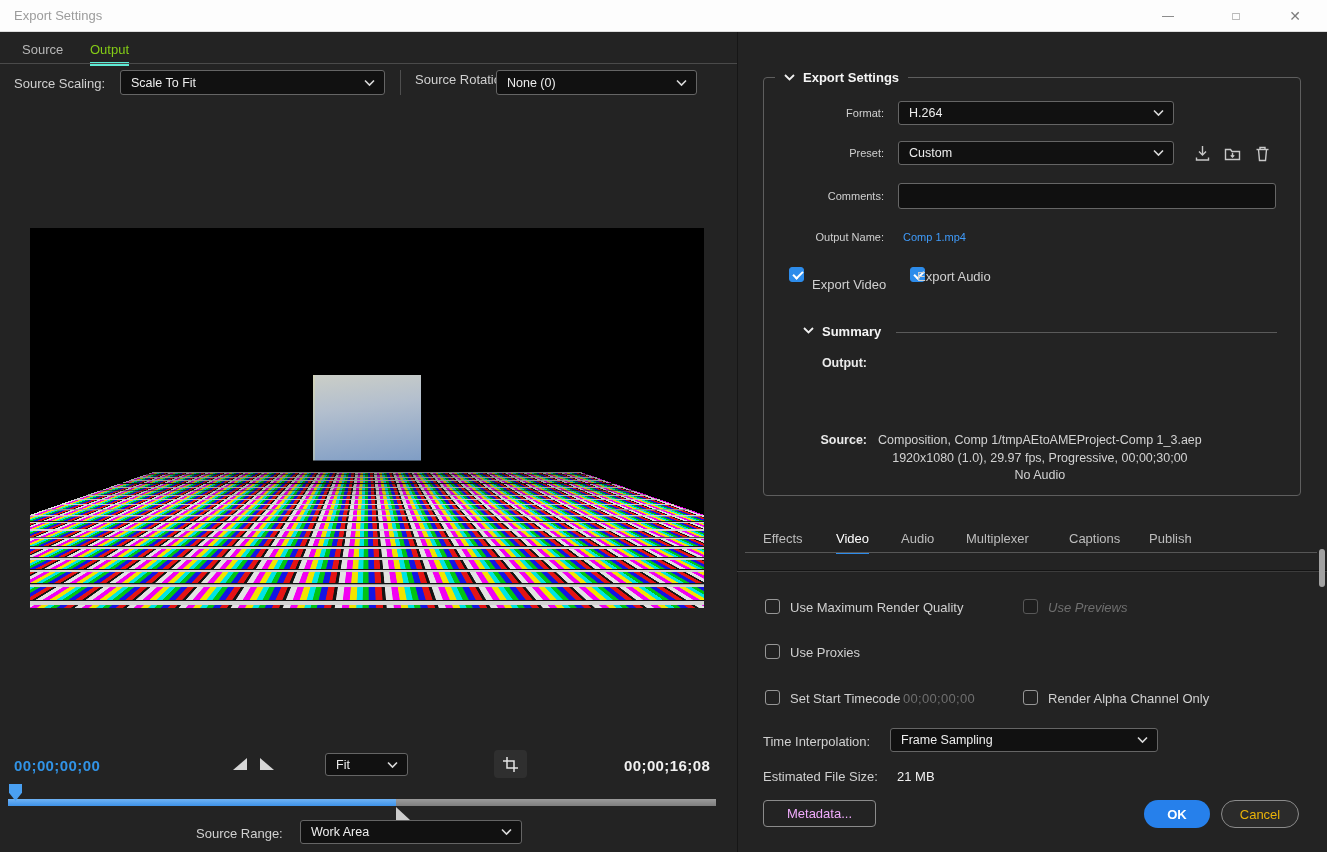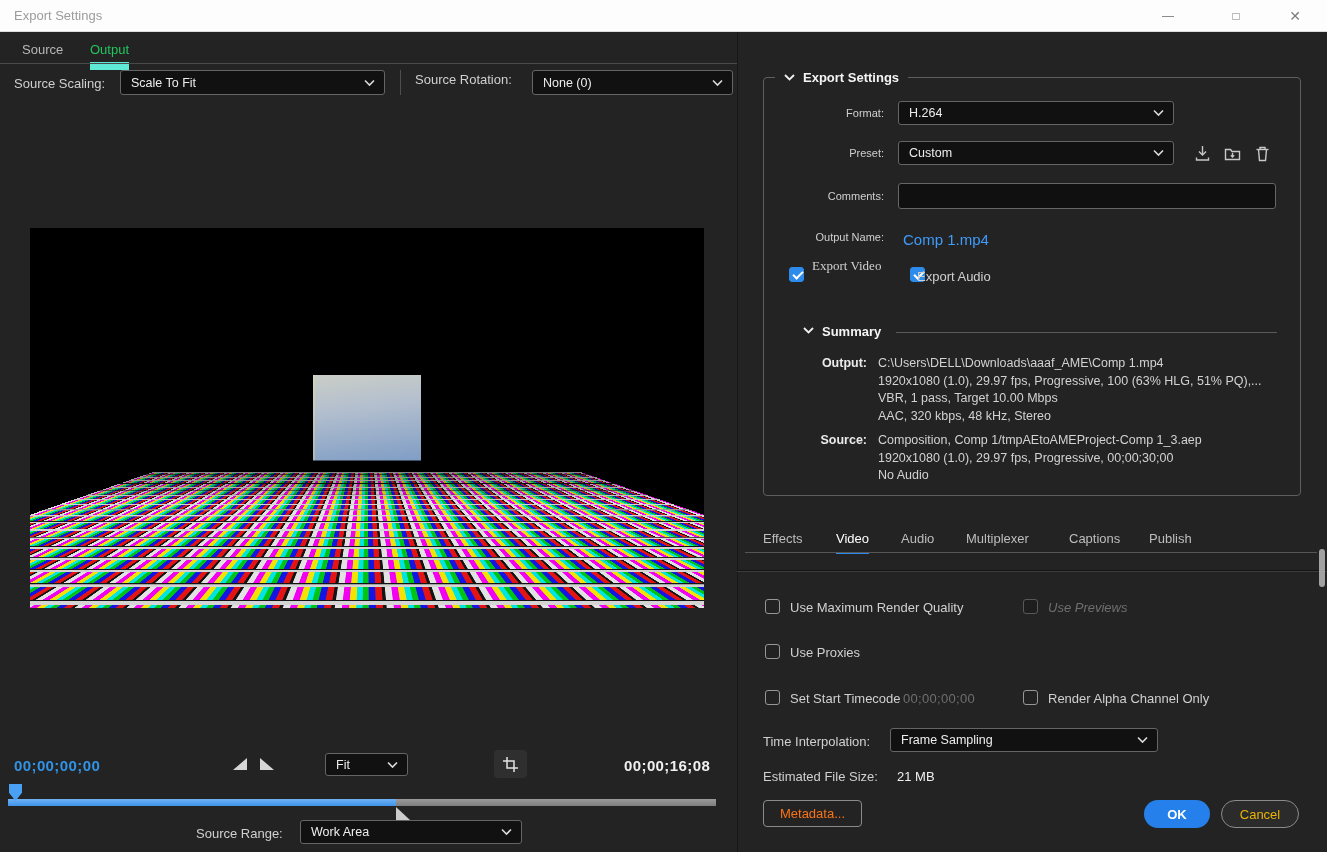--- a/index.html
+++ b/index.html
@@ -21,30 +21,30 @@
         font-size:12.5px; display:flex; align-items:center; padding:0 26px 0 10px; white-space:nowrap; overflow:hidden; }
   .dd svg { position:absolute; right:9px; top:50%; transform:translateY(-50%); }
   .cb { position:absolute; width:15px; height:15px; background:#222; border:1px solid #979797; border-radius:3px; }
   .cb.checked { background:#2d8ceb; border-color:#2d8ceb; }
   .cb.checked::after { content:""; position:absolute; left:2.5px; top:3px; width:8px; height:4px;
         border-left:2px solid #fff; border-bottom:2px solid #fff; transform:rotate(-45deg); }
   .cb.disabled { border-color:#585858; background:#1e1e1e; }
 
   
   .ltab { position:absolute; top:42px; font-size:13px; color:#b7b7b7; padding-bottom:5px; }
-  .ltab.active { color:#22c55e; border-bottom:8px solid #5eead4; }
+  .ltab.active { color:#84cc16; border-bottom:4px solid #5eead4; }
   .ltab-source { left:22px; }
   .ltab-output { left:90px; }
   .ltabs-line { position:absolute; left:0; top:63px; width:737px; height:1px; background:#4a4a4a; }
 
   .lbl-scaling { left:14px; top:76px; }
   .dd-scaling { left:120px; top:70px; width:265px; height:25px; }
   .vsep { position:absolute; left:400px; top:70px; width:1px; height:25px; background:#4e4e4e; }
   .lbl-rotation { left:415px; top:72px; }
-  .dd-rotation { left:532px; top:70px; width:201px; height:25px; }
+  .dd-rotation { left:496px; top:70px; width:201px; height:25px; }
 
   
   .preview { position:absolute; left:30px; top:228px; width:674px; height:380px; background:#000; overflow:hidden; }
   .cube { position:absolute; left:283px; top:147px; width:108px; height:86px;
           background:linear-gradient(173deg,#cbcec7 0%,#b3bfce 38%,#7f9dc5 100%);
           box-shadow:inset 2px 0 0 rgba(226,224,160,0.35); }
   .floor { position:absolute; left:0; top:232px; width:674px; height:148px; overflow:hidden; }
   .floor-plane { position:absolute; left:-337px; bottom:-24px; width:1348px; height:820px;
       transform-origin:50% 100%; transform:perspective(300px) rotateX(52deg);
       background-image:
@@ -80,35 +80,35 @@
   .r-lbl { position:absolute; left:764px; width:120px; text-align:right; font-size:11px; color:#d0d0d0; white-space:nowrap; }
   .lbl-format { top:107px; }   .dd-format { left:898px; top:101px; width:276px; height:24px; }
   .lbl-preset { top:147px; }   .dd-preset { left:898px; top:141px; width:276px; height:24px; }
   .preset-icon { position:absolute; top:144px; width:19px; height:19px; }
   .icon-save { left:1193px; } .icon-import { left:1223px; } .icon-delete { left:1253px; }
   .lbl-comments { top:190px; }
   .input-comments { position:absolute; left:898px; top:183px; width:378px; height:26px; background:#101010;
                     border:1px solid #666; border-radius:3px; color:#ededed; font-size:12.5px; padding:0 8px;
                     font-family:"Liberation Sans",sans-serif; }
   .lbl-outname { top:231px; }
-  .link-outname { position:absolute; left:903px; top:231px; font-size:15px; color:#3f9bfa; }
-
-  .cb-exvideo { left:789px; top:267px; }   .lbl-exvideo { left:812px; top:258px;font-family:Liberation Serif, serif; }
+  .link-outname { position:absolute; left:903px; top:231px; font-size:11px; color:#3f9bfa; }
+
+  .cb-exvideo { left:789px; top:267px; }   .lbl-exvideo { left:812px; top:277px; }
   .cb-exaudio { left:910px; top:267px; }   .lbl-exaudio { left:917px; top:269px; }
 
   .summary-chevron { position:absolute; left:803px; top:327px; }
   .summary-title { position:absolute; left:822px; top:324px; font-size:13px; font-weight:700; color:#f4f4f4; }
   .summary-line { position:absolute; left:896px; top:332px; width:381px; height:1px; background:#5a5a5a; }
 
   .sum-lbl { position:absolute; width:100px; text-align:right; font-size:12.5px; font-weight:700; color:#eaeaea; white-space:nowrap; }
   .sum-output-lbl { left:767px; top:356px; }
   .sum-block { position:absolute; left:878px; font-size:12.5px; color:#d2d2d2; line-height:17.5px; white-space:nowrap; }
   .sum-output-block { top:355px; }
   .sum-source-lbl { left:767px; top:433px; }
-  .sum-source-block { top:432px; }
+  .sum-source-block { top:432px;text-align:center; }
 
   .rtab { position:absolute; top:531px; font-size:13px; color:#bdbdbd; padding-bottom:6px; }
   .rtab.active { color:#fff; border-bottom:2px solid #2d8ceb; }
   .rtab-effects{left:763px} .rtab-video{left:836px} .rtab-audio{left:901px}
   .rtab-multiplexer{left:966px} .rtab-captions{left:1069px} .rtab-publish{left:1149px}
   .rtabs-line { position:absolute; left:745px; top:552px; width:572px; height:1px; background:#565656; }
   .section-divider { position:absolute; left:737px; top:570px; width:590px; height:1px; background:#141414; box-shadow:0 1px 0 #3c3c3c; }
   .scroll-thumb { position:absolute; left:1319px; top:549px; width:6px; height:38px; background:#a2a2a2; border-radius:3px; }
 
   .cb-maxquality { left:765px; top:599px; }  .lbl-maxquality { left:790px; top:600px; }
@@ -117,21 +117,21 @@
   .cb-starttc { left:765px; top:690px; }     .lbl-starttc { left:790px; top:691px; }
   .val-starttc { position:absolute; left:903px; top:691px; font-size:13px; color:#6f6f6f; letter-spacing:0.3px; }
   .cb-alpha { left:1023px; top:690px; }      .lbl-alpha { left:1048px; top:691px; }
 
   .lbl-interp { left:763px; top:734px; }
   .dd-interp { left:890px; top:728px; width:268px; height:24px; }
   .lbl-filesize { left:763px; top:769px; }
   .val-filesize { position:absolute; left:897px; top:769px; font-size:13px; color:#f0f0f0; }
 
   .btn { position:absolute; display:flex; align-items:center; justify-content:center; font-size:13px; border-radius:4px; }
-  .btn-metadata { left:763px; top:800px; width:99px; height:27px; background:#232323; border:1px solid #8b8b8b; color:#f97316; }
+  .btn-metadata { left:763px; top:800px; width:113px; height:27px; background:#232323; border:1px solid #8b8b8b; color:#f0abfc; }
   .btn-ok { left:1144px; top:800px; width:66px; height:28px; background:#2680eb; color:#fff; border-radius:15px; font-weight:600; }
   .btn-cancel { left:1221px; top:800px; width:78px; height:28px; background:#2b2b2b; border:1px solid #8b8b8b; color:#eab308; border-radius:15px; }
 </style>
 </head>
 <body>
 
 <div id="app">
 
   <div class="titlebar">
     <div class="titlebar-text">Export Settings</div>
@@ -256,26 +256,20 @@
   <div class="cb checked cb-exaudio"></div>
   <div class="lbl lbl-exaudio">Export Audio</div>
 
   <svg class="summary-chevron" width="11" height="7" viewBox="0 0 11 7" fill="none">
       <path d="M1 1l4.5 4.5L10 1" stroke="#f0f0f0" stroke-width="1.8"></path>
     </svg>
   <div class="summary-title">Summary</div>
   <div class="summary-line"></div>
 
   <div class="sum-lbl sum-output-lbl">Output:</div>
-  <div class="sum-block sum-output-block">
-    <div>C:\Users\DELL\Downloads\aaaf_AME\Comp 1.mp4</div>
-    <div>1920x1080 (1.0), 29.97 fps, Progressive, 100 (63% HLG, 51% PQ),...</div>
-    <div>VBR, 1 pass, Target 10.00 Mbps</div>
-    <div>AAC, 320 kbps, 48 kHz, Stereo</div>
-  </div>
   <div class="sum-lbl sum-source-lbl">Source:</div>
   <div class="sum-block sum-source-block">
     <div>Composition, Comp 1/tmpAEtoAMEProject-Comp 1_3.aep</div>
     <div>1920x1080 (1.0), 29.97 fps, Progressive, 00;00;30;00</div>
     <div>No Audio</div>
   </div>
 
   <div class="rtab rtab-effects">Effects</div>
   <div class="rtab rtab-video active">Video</div>
   <div class="rtab rtab-audio">Audio</div>

